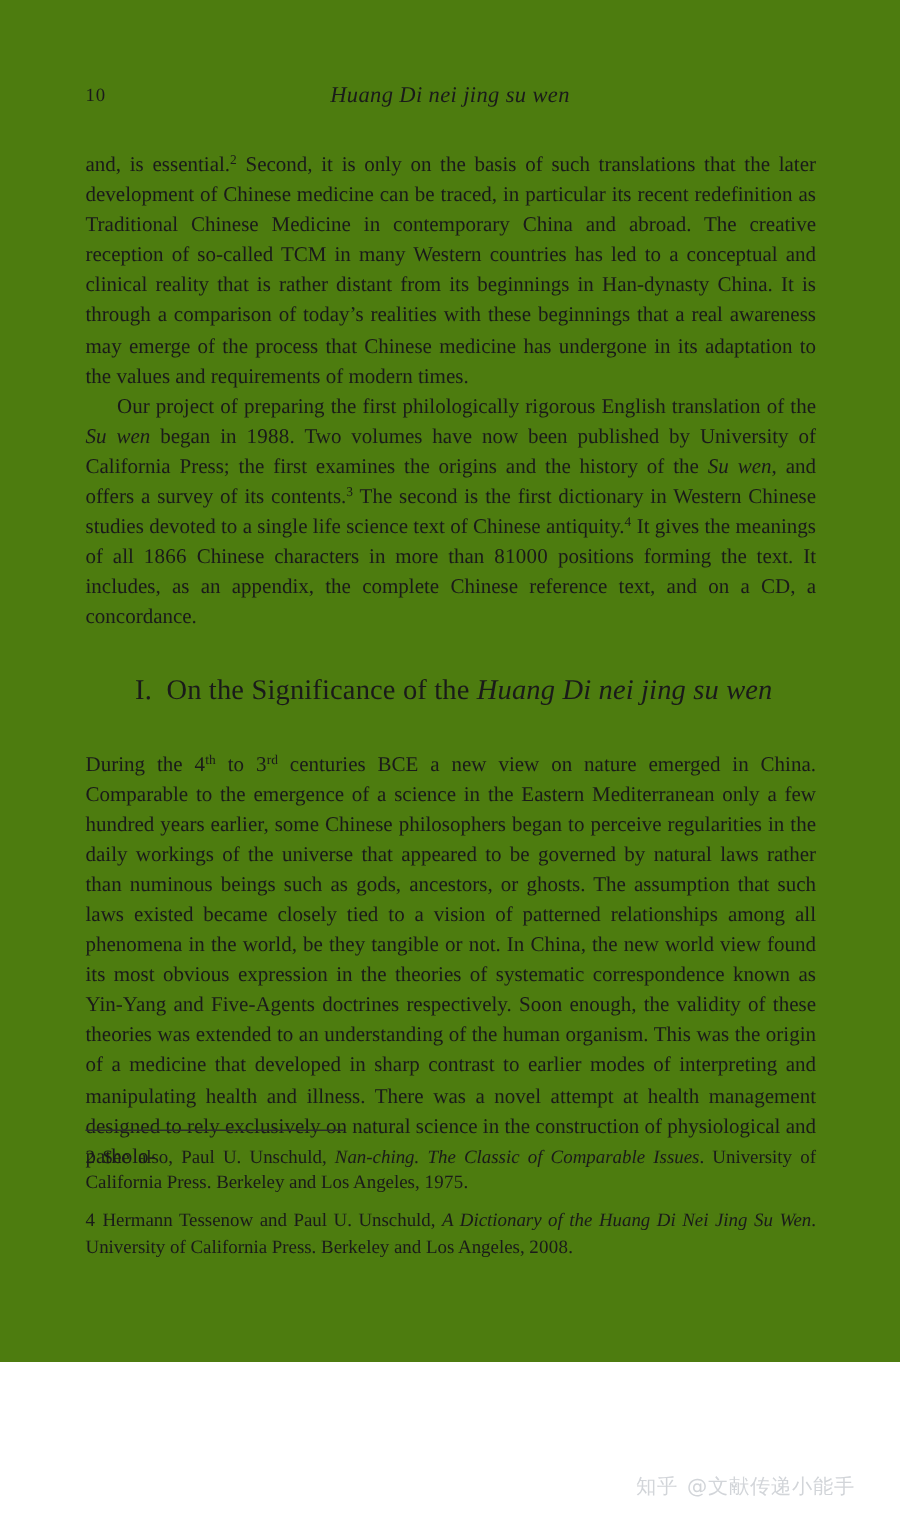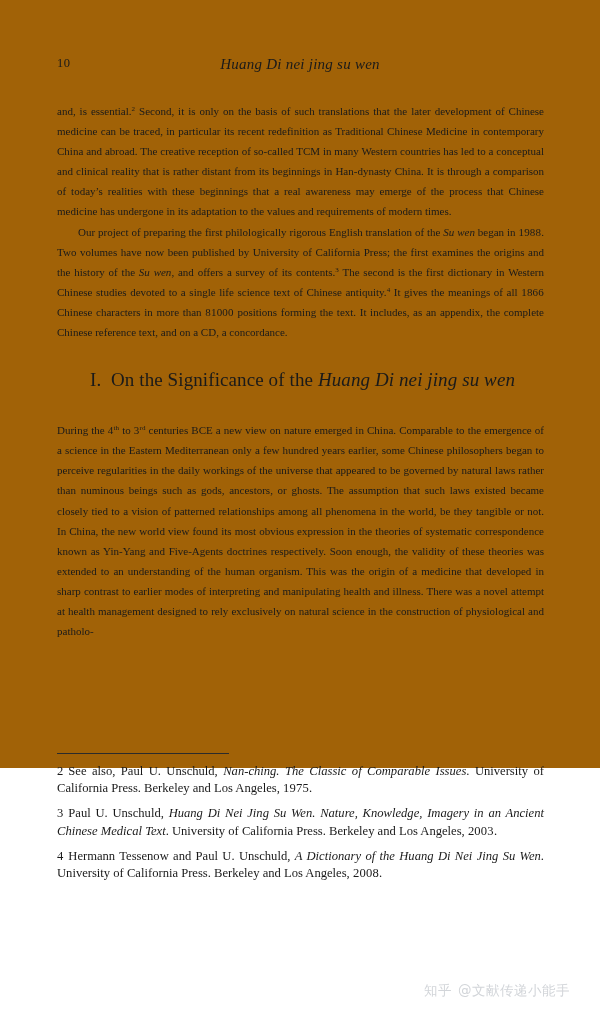--- a/index.html
+++ b/index.html
@@ -14,22 +14,22 @@
     overflow: hidden;
     font-family: "Liberation Serif", "DejaVu Serif", serif;
     color: #1a1a1a;
     -webkit-font-smoothing: antialiased;
   }
 
   .page {
     position: absolute;
     left: 0; top: 0;
     width: 600px;
-    height: 768px;
-    background: #a16207;
+    height: 908px;
+    background: #4d7c0f;
   }
 
   
   .running-head {
     position: absolute;
     left: 57px;
     top: 56px;
     width: 486px;
     height: 20px;
   }
@@ -56,21 +56,21 @@
 
   
   .textblock {
     position: absolute;
     left: 57px;
     top: 101px;
     width: 487px;
   }
   p.body {
     margin: 0;
-    font-size: 11px;
+    font-size: 14px;
     line-height: 20.1px;
     text-align: justify;
     text-justify: inter-word;
     hyphens: manual;
     color: #1a1a1a;
   }
   p.body.indent {
     text-indent: 21px;
   }
   sup {
@@ -157,21 +157,20 @@
     <div class="spacer-after-heading"></div>
 
     <p class="body">During the <span class="osf">4</span><sup>th</sup> to <span class="osf">3</span><sup>rd</sup> centuries BCE a new view on nature emerged in China. Comparable to the emergence of a science in the Eastern Mediterranean only a few hundred years earlier, some Chinese philosophers began to perceive regularities in the daily workings of the universe that appeared to be governed by natural laws rather than numinous beings such as gods, ancestors, or ghosts. The assumption that such laws existed became closely tied to a vision of patterned relationships among all phenomena in the world, be they tangible or not. In China, the new world view found its most obvious expression in the theories of systematic correspondence known as Yin-Yang and Five-Agents doctrines respectively. Soon enough, the validity of these theories was extended to an understanding of the human organism. This was the origin of a medicine that developed in sharp contrast to earlier modes of interpreting and manipulating health and illness. There was a novel attempt at health management designed to rely exclusively on natural science in the construction of physiological and patholo-</p>
 
   </div>
 
   <div class="footnotes">
     <div class="fn-rule"></div>
     <div>
         <p class="footnote"><span class="fn-num">2</span><span>See also, Paul U. Unschuld, <i>Nan-ching. The Classic of Comparable Issues</i>. University of California Press. Berkeley and Los Angeles, <span class="osf">1975</span>.</span></p>
-        <p class="footnote"><span class="fn-num">3</span><span>Paul U. Unschuld, <i>Huang Di Nei Jing Su Wen. Nature, Knowledge, Imagery in an Ancient Chinese Medical Text</i>. University of California Press. Berkeley and Los Angeles, <span class="osf">2003</span>.</span></p>
         <p class="footnote"><span class="fn-num">4</span><span>Hermann Tessenow and Paul U. Unschuld, <i>A Dictionary of the Huang Di Nei Jing Su Wen</i>. University of California Press. Berkeley and Los Angeles, <span class="osf">2008</span>.</span></p>
       </div>
   </div>
 
   <div class="watermark">
     <span class="wm-logo">知乎</span><span>@文献传递小能手</span>
   </div>
 
 </div>
 

